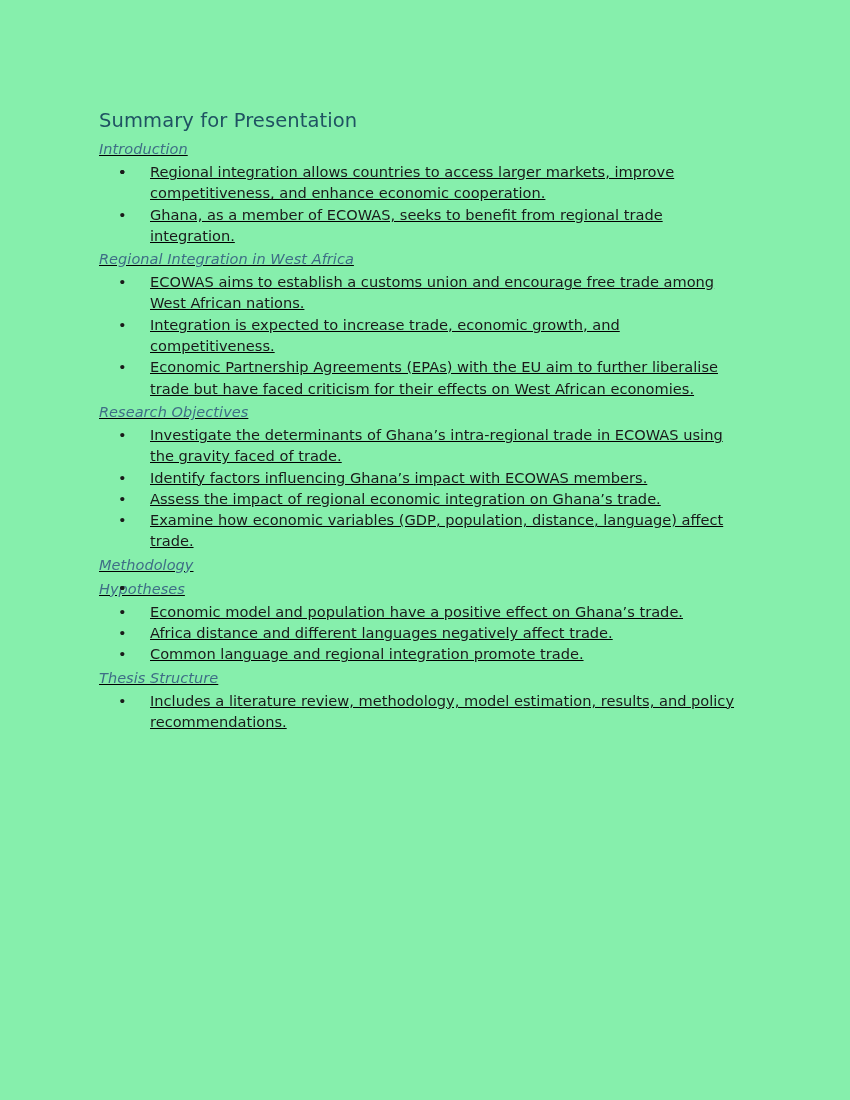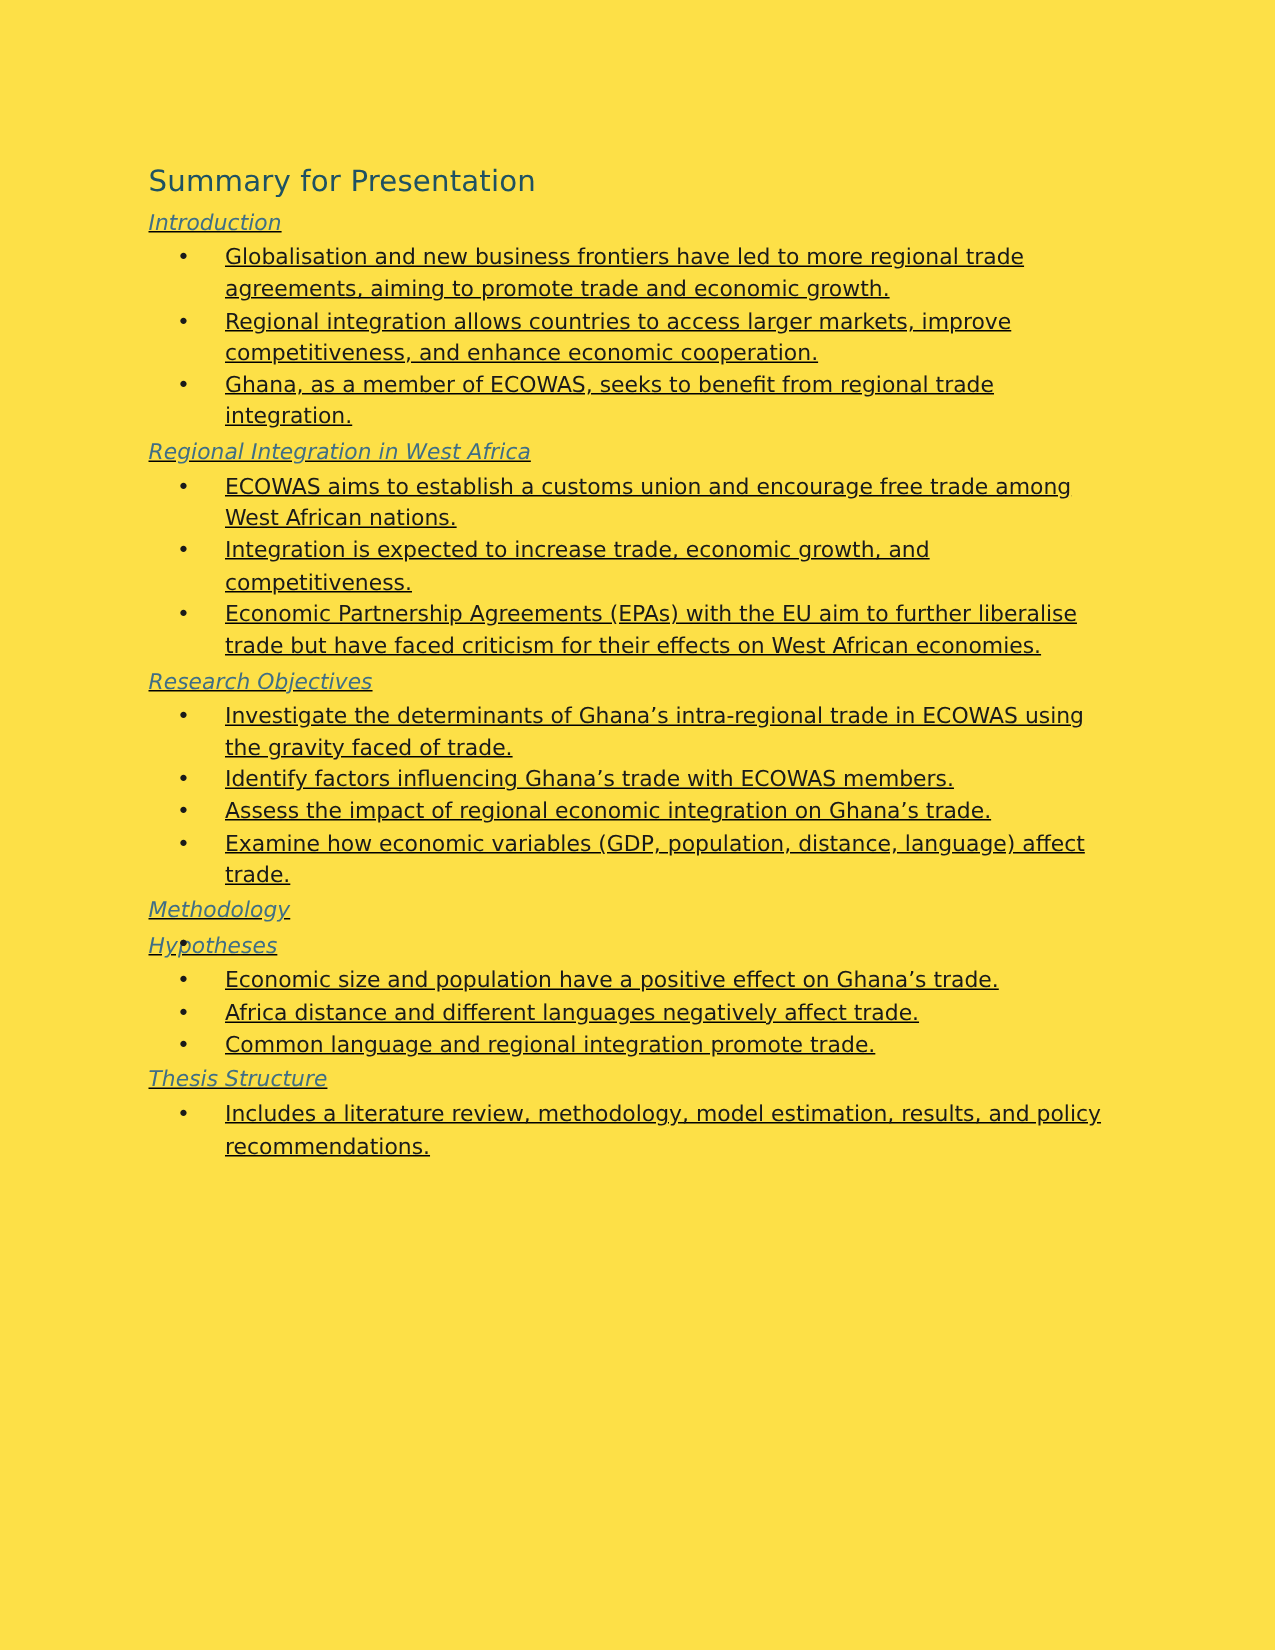--- a/index.html
+++ b/index.html
@@ -4,21 +4,21 @@
 <style>
   html, body {
     margin: 0;
     padding: 0;
     background: #ffffff;
   }
   .page {
     position: relative;
     width: 850px;
     height: 1100px;
-    background: #fde047;
+    background: #86efac;
     overflow: hidden;
     font-family: "DejaVu Sans", sans-serif;
     -webkit-font-smoothing: antialiased;
   }
   .content {
     position: absolute;
     left: 99px;
     top: 108px;
     width: 645px;
   }
@@ -68,53 +68,53 @@
 </head>
 <body>
 
 <div class="page">
   <div class="content">
     <h1 class="doc-title">Summary for Presentation</h1>
     <div id="sections-root">
         <div class="section">
           <div class="section-heading">Introduction</div>
           <ul class="bullets">
-            <li><span class="bullet-dot">•</span><span class="bullet-text">Globalisation and new business frontiers have led to more regional trade agreements, aiming to promote trade and economic growth.</span></li>
+            <li><span class="bullet-dot">•</span></li>
             <li><span class="bullet-dot">•</span><span class="bullet-text">Regional integration allows countries to access larger markets, improve competitiveness, and enhance economic cooperation.</span></li>
             <li><span class="bullet-dot">•</span><span class="bullet-text">Ghana, as a member of ECOWAS, seeks to benefit from regional trade integration.</span></li>
           </ul>
         </div>
         <div class="section">
           <div class="section-heading">Regional Integration in West Africa</div>
           <ul class="bullets">
             <li><span class="bullet-dot">•</span><span class="bullet-text">ECOWAS aims to establish a customs union and encourage free trade among West African nations.</span></li>
             <li><span class="bullet-dot">•</span><span class="bullet-text">Integration is expected to increase trade, economic growth, and competitiveness.</span></li>
             <li><span class="bullet-dot">•</span><span class="bullet-text">Economic Partnership Agreements (EPAs) with the EU aim to further liberalise trade but have faced criticism for their effects on West African economies.</span></li>
           </ul>
         </div>
         <div class="section">
           <div class="section-heading">Research Objectives</div>
           <ul class="bullets">
             <li><span class="bullet-dot">•</span><span class="bullet-text">Investigate the determinants of Ghana’s intra-regional trade in ECOWAS using the gravity faced of trade.</span></li>
-            <li><span class="bullet-dot">•</span><span class="bullet-text">Identify factors influencing Ghana’s trade with ECOWAS members.</span></li>
+            <li><span class="bullet-dot">•</span><span class="bullet-text">Identify factors influencing Ghana’s impact with ECOWAS members.</span></li>
             <li><span class="bullet-dot">•</span><span class="bullet-text">Assess the impact of regional economic integration on Ghana’s trade.</span></li>
             <li><span class="bullet-dot">•</span><span class="bullet-text">Examine how economic variables (GDP, population, distance, language) affect trade.</span></li>
           </ul>
         </div>
         <div class="section">
           <div class="section-heading">Methodology</div>
           <ul class="bullets">
             <li><span class="bullet-dot">•</span></li>
             <li><span class="bullet-dot">•</span></li>
           </ul>
         </div>
         <div class="section">
           <div class="section-heading">Hypotheses</div>
           <ul class="bullets">
-            <li><span class="bullet-dot">•</span><span class="bullet-text">Economic size and population have a positive effect on Ghana’s trade.</span></li>
+            <li><span class="bullet-dot">•</span><span class="bullet-text">Economic model and population have a positive effect on Ghana’s trade.</span></li>
             <li><span class="bullet-dot">•</span><span class="bullet-text">Africa distance and different languages negatively affect trade.</span></li>
             <li><span class="bullet-dot">•</span><span class="bullet-text">Common language and regional integration promote trade.</span></li>
           </ul>
         </div>
         <div class="section">
           <div class="section-heading">Thesis Structure</div>
           <ul class="bullets">
             <li><span class="bullet-dot">•</span><span class="bullet-text">Includes a literature review, methodology, model estimation, results, and policy recommendations.</span></li>
           </ul>
         </div>

